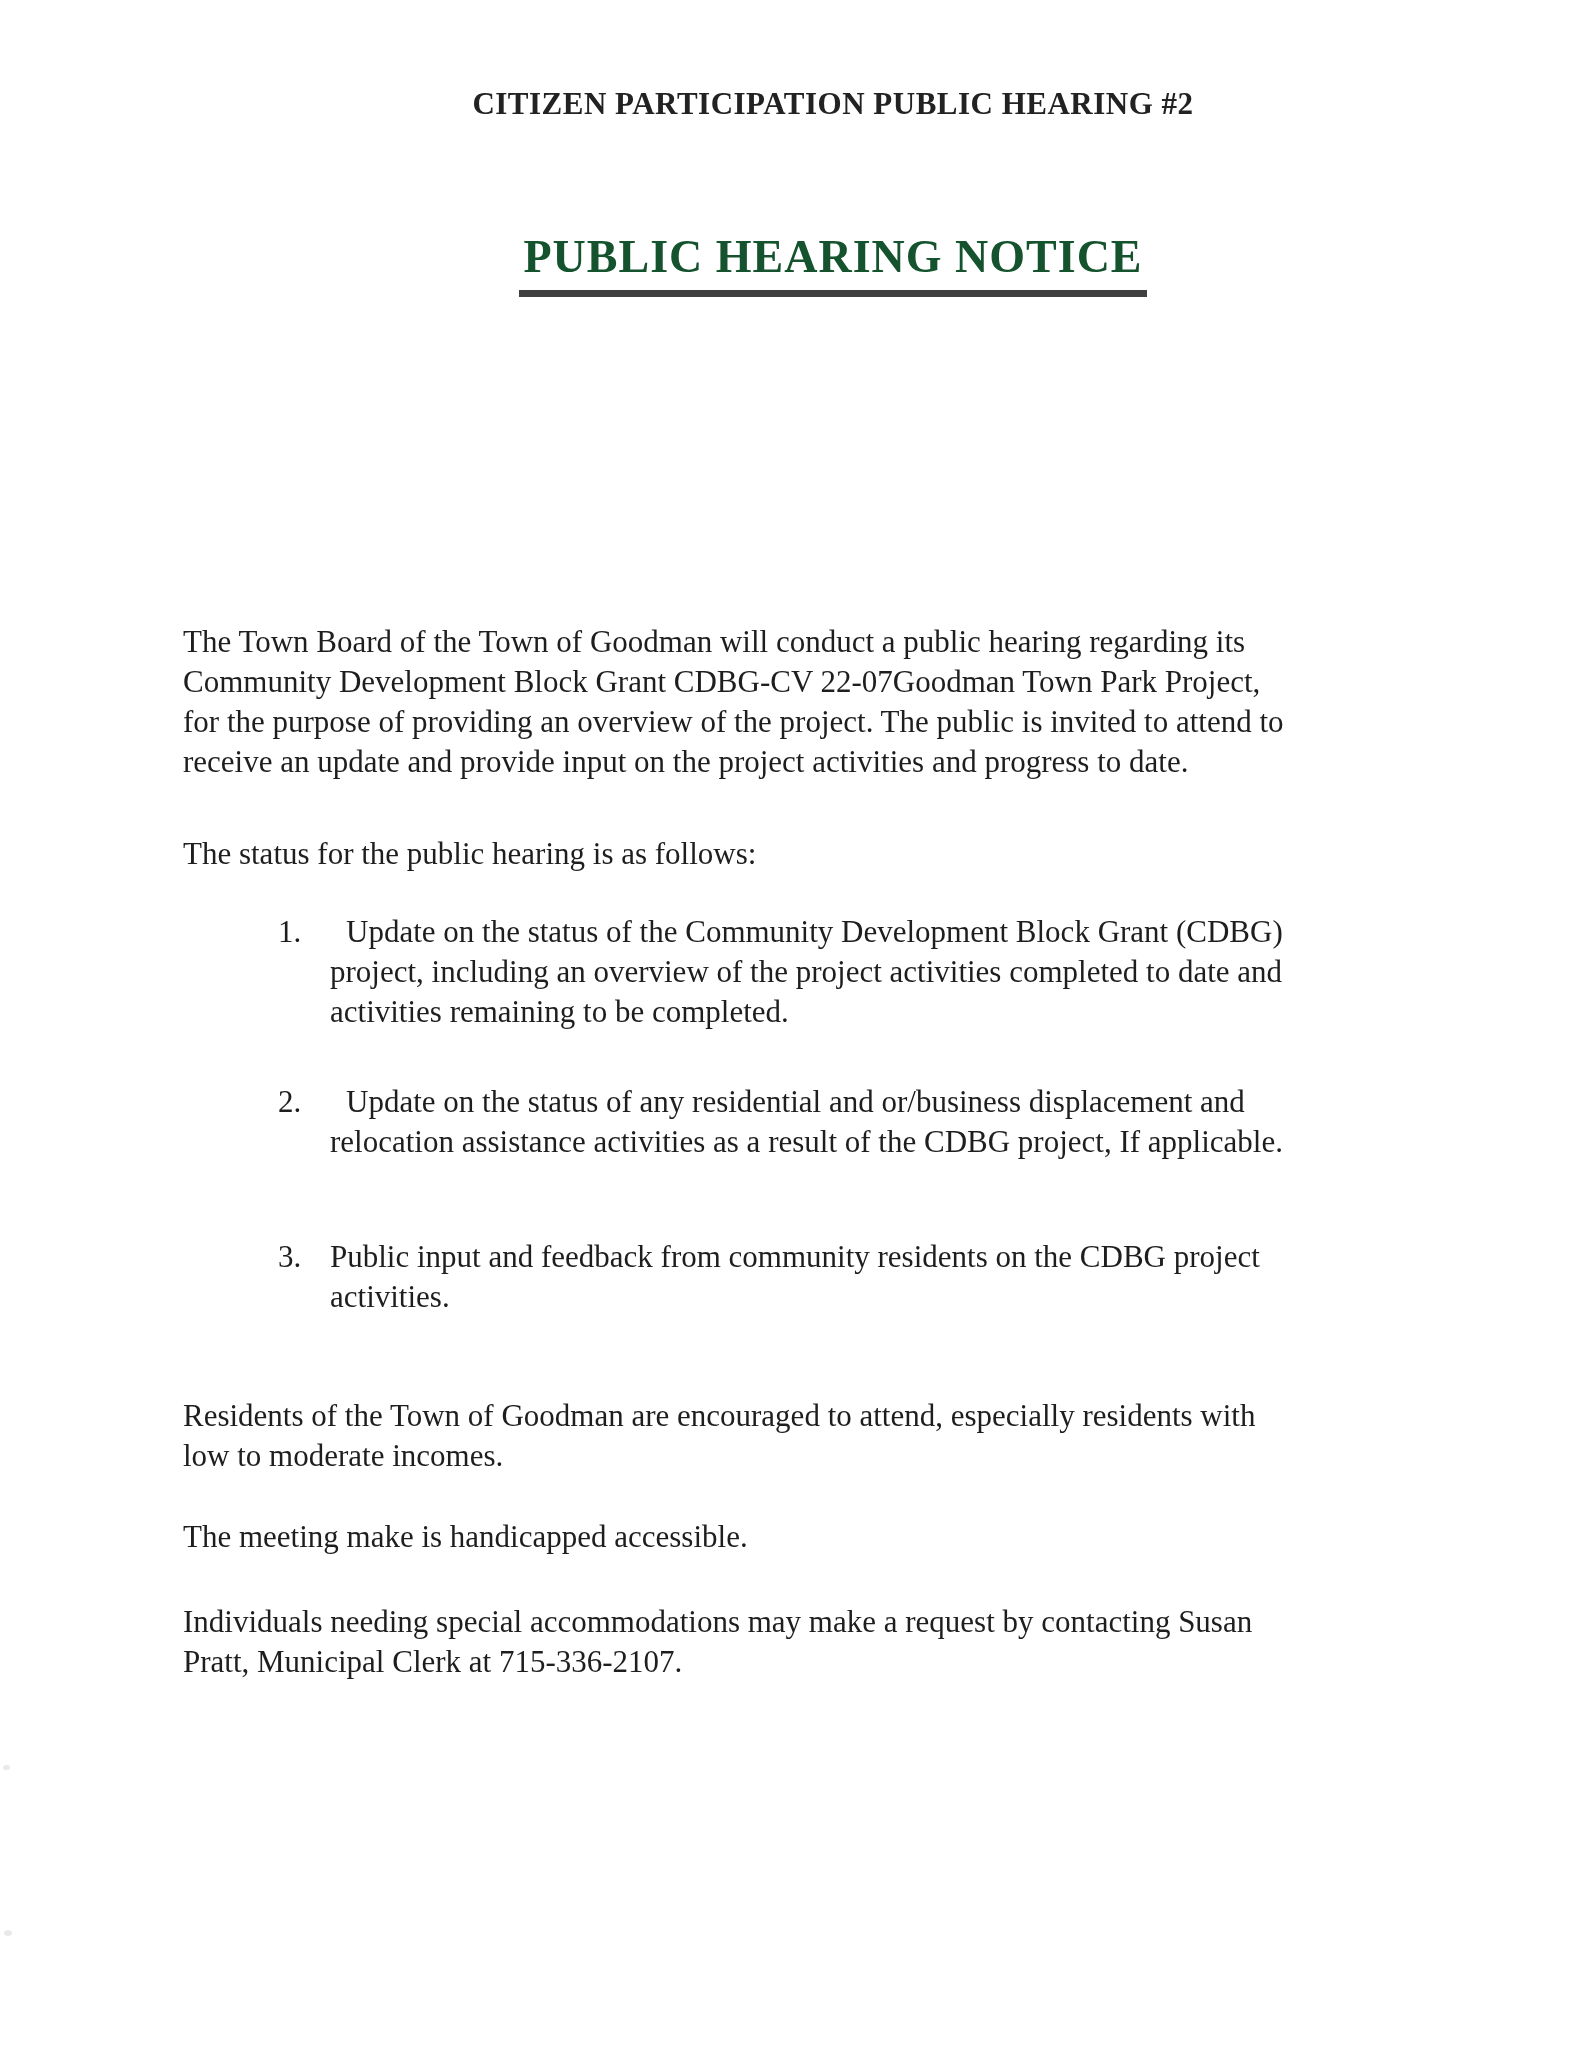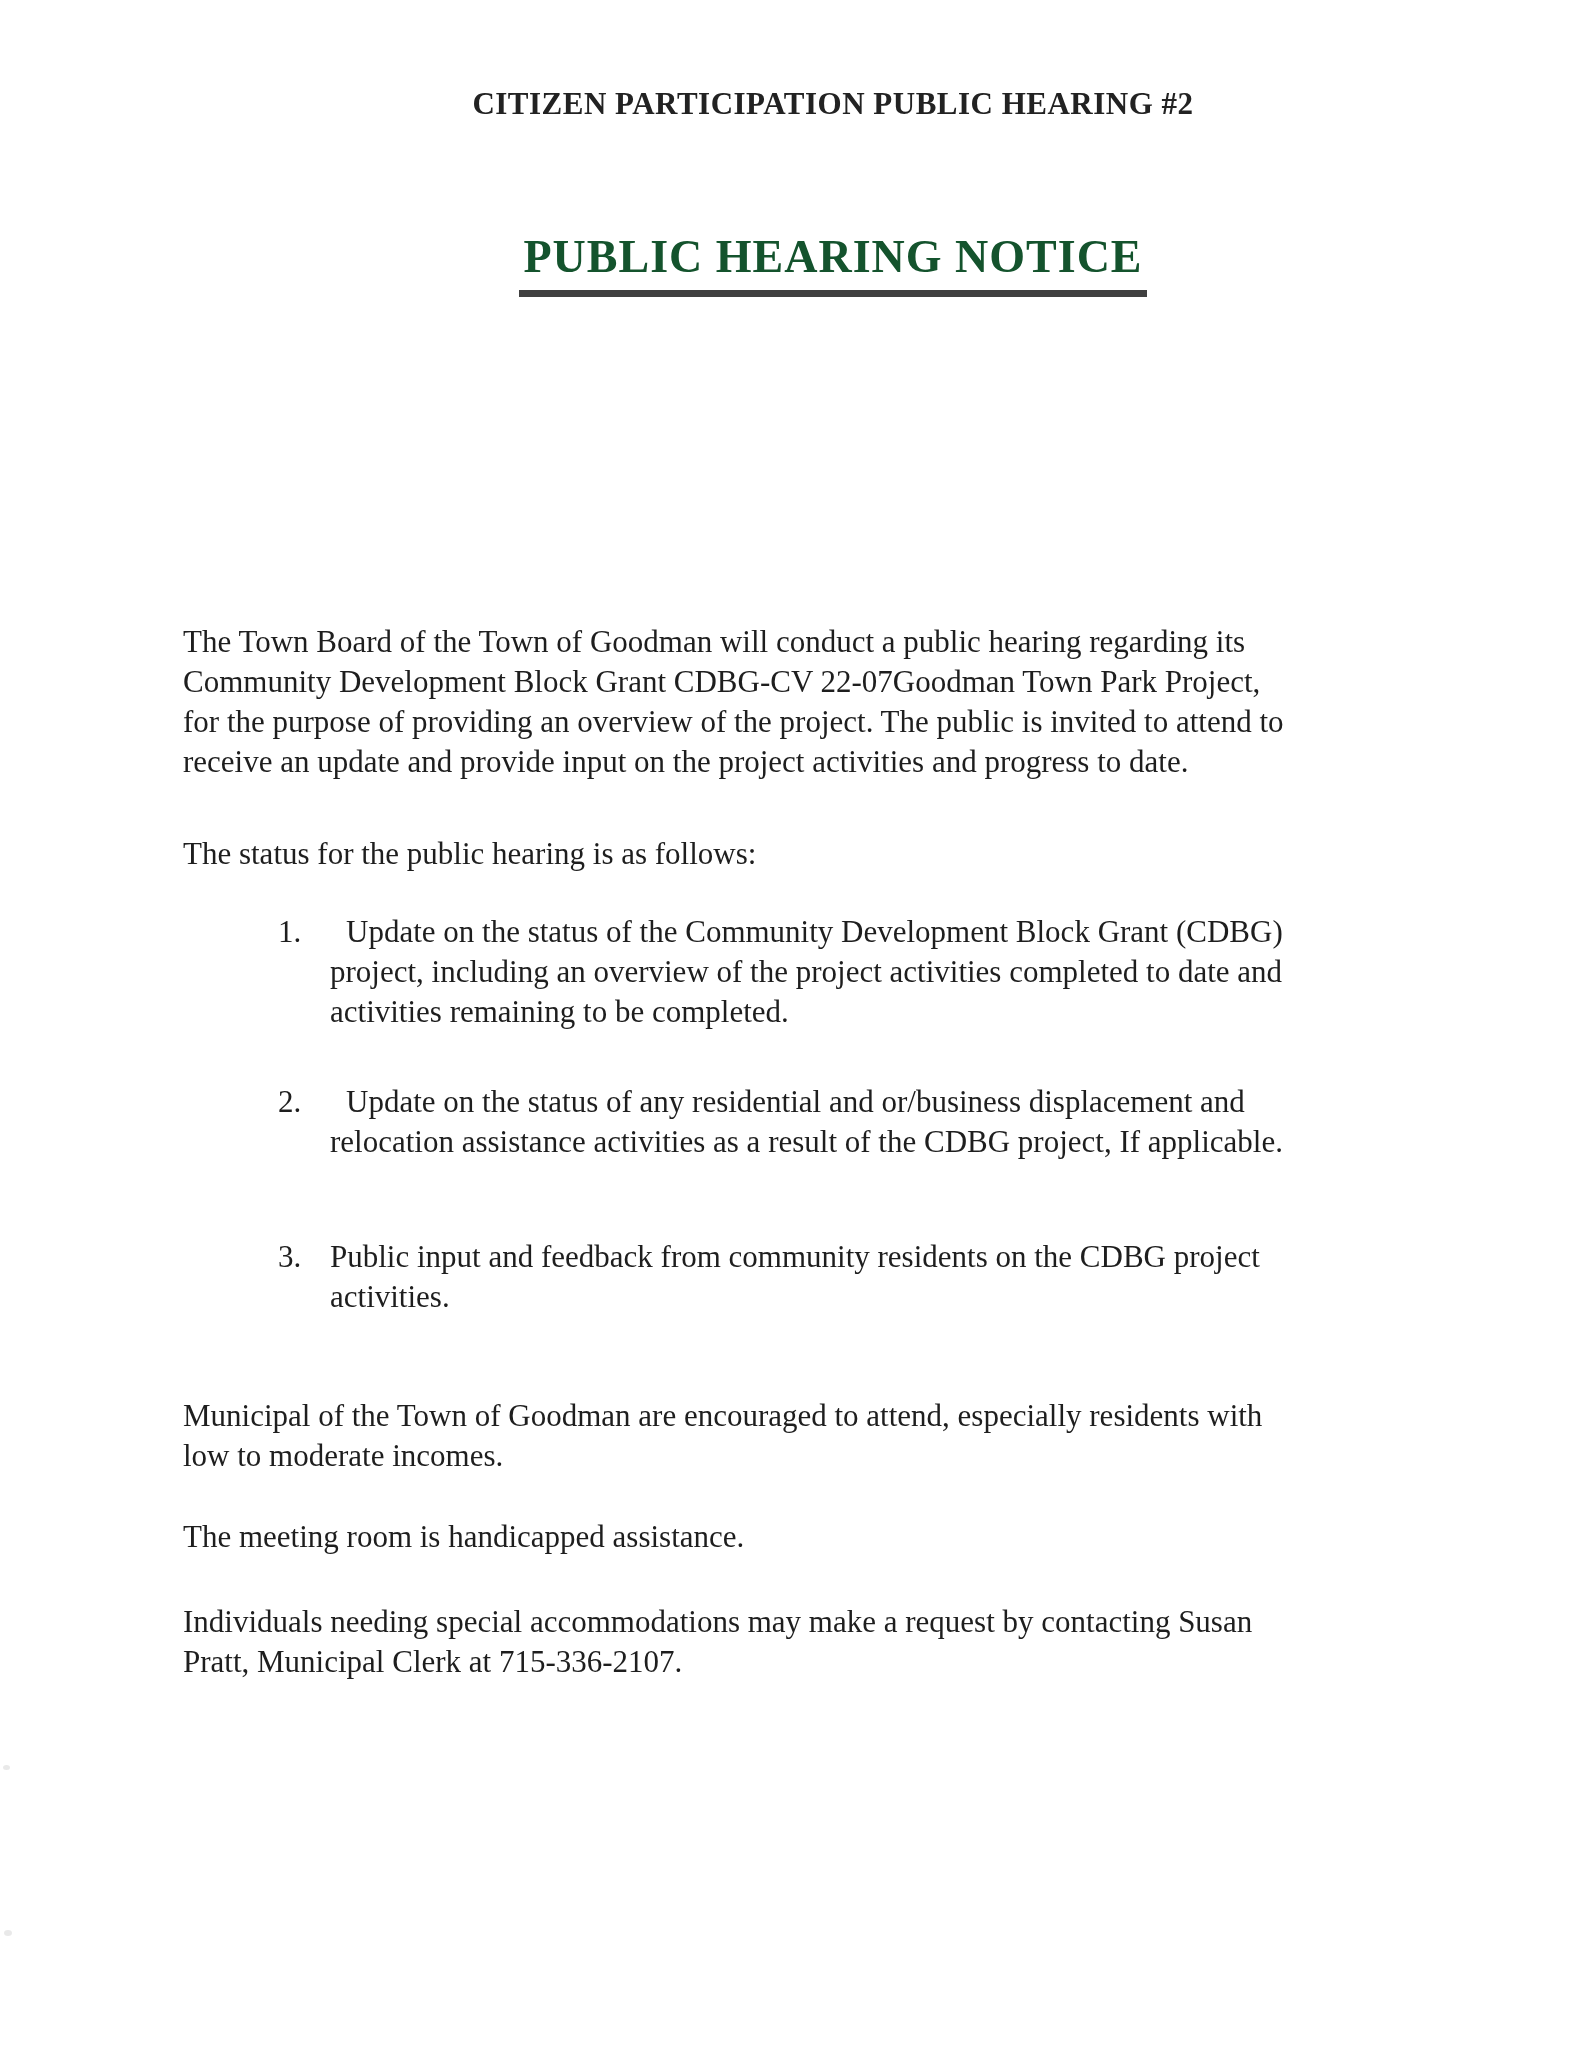--- a/index.html
+++ b/index.html
@@ -142,22 +142,22 @@
       <div class="item-text">Update on the status of any residential and or/business displacement and
 relocation assistance activities as a result of the CDBG project, If applicable.</div>
     </div>
 
     <div class="agenda-item agenda-item-3">
       <span class="item-number">3.</span>
       <div class="item-text">Public input and feedback from community residents on the CDBG project
 activities.</div>
     </div>
 
-    <div class="body-par par-residents">Municipal of the Town of Goodman are encouraged to attend, especially residents with
+    <div class="body-par par-residents">Residents of the Town of Goodman are encouraged to attend, especially residents with
 low to moderate incomes.</div>
 
-    <div class="body-par par-accessible">The meeting room is handicapped assistance.</div>
+    <div class="body-par par-accessible">The meeting make is handicapped accessible.</div>
 
     <div class="body-par par-accommodations">Individuals needing special accommodations may make a request by contacting Susan
 Pratt, Municipal Clerk at 715-336-2107.</div>
 
   </div>
 </div>
 
 </body></html>

